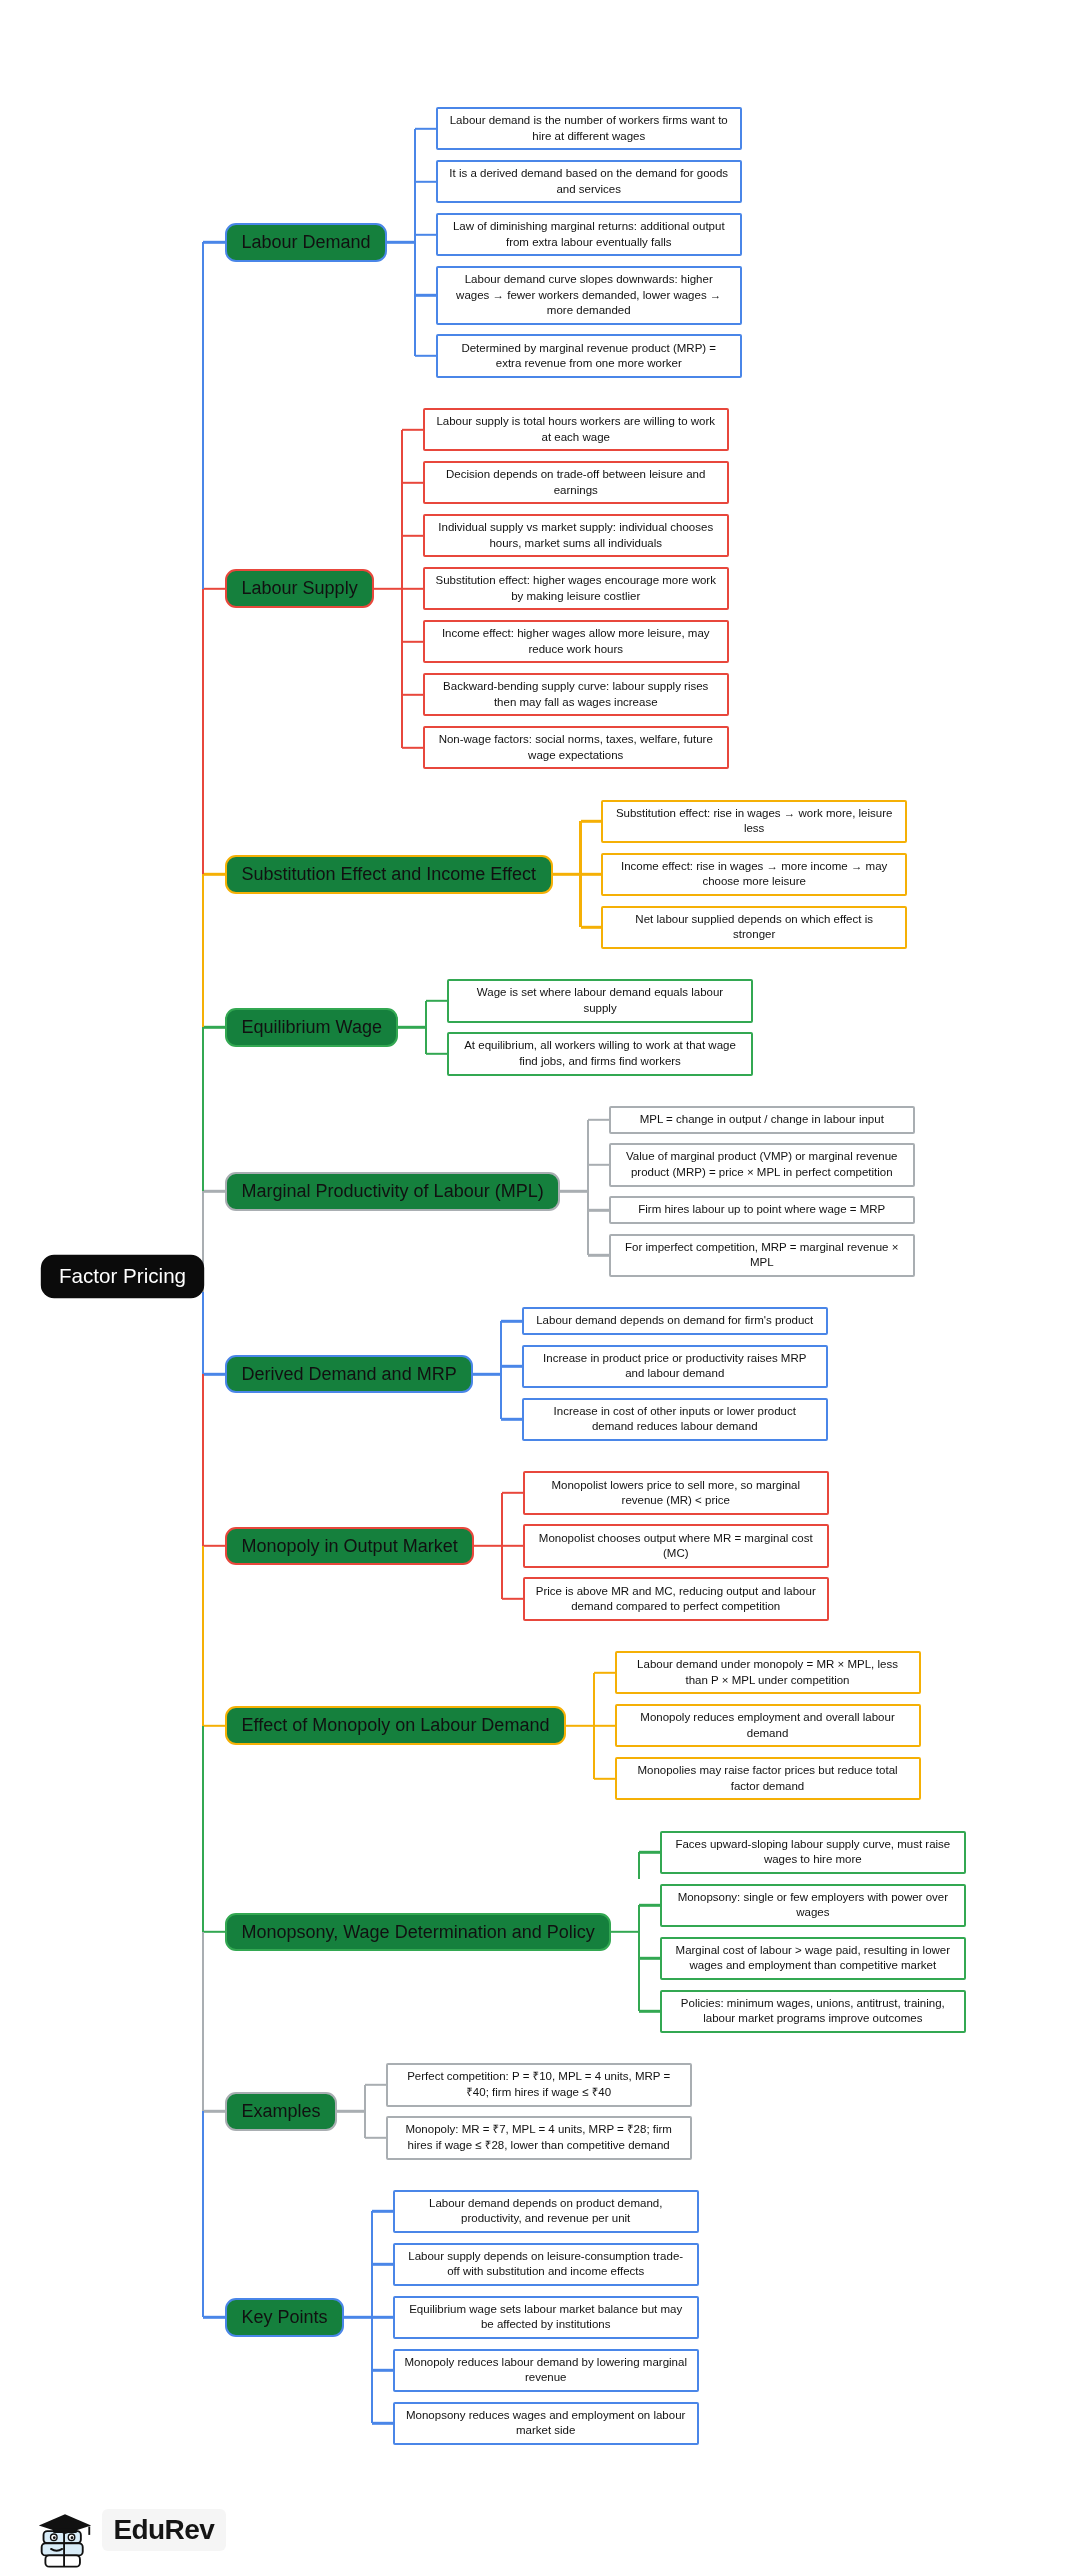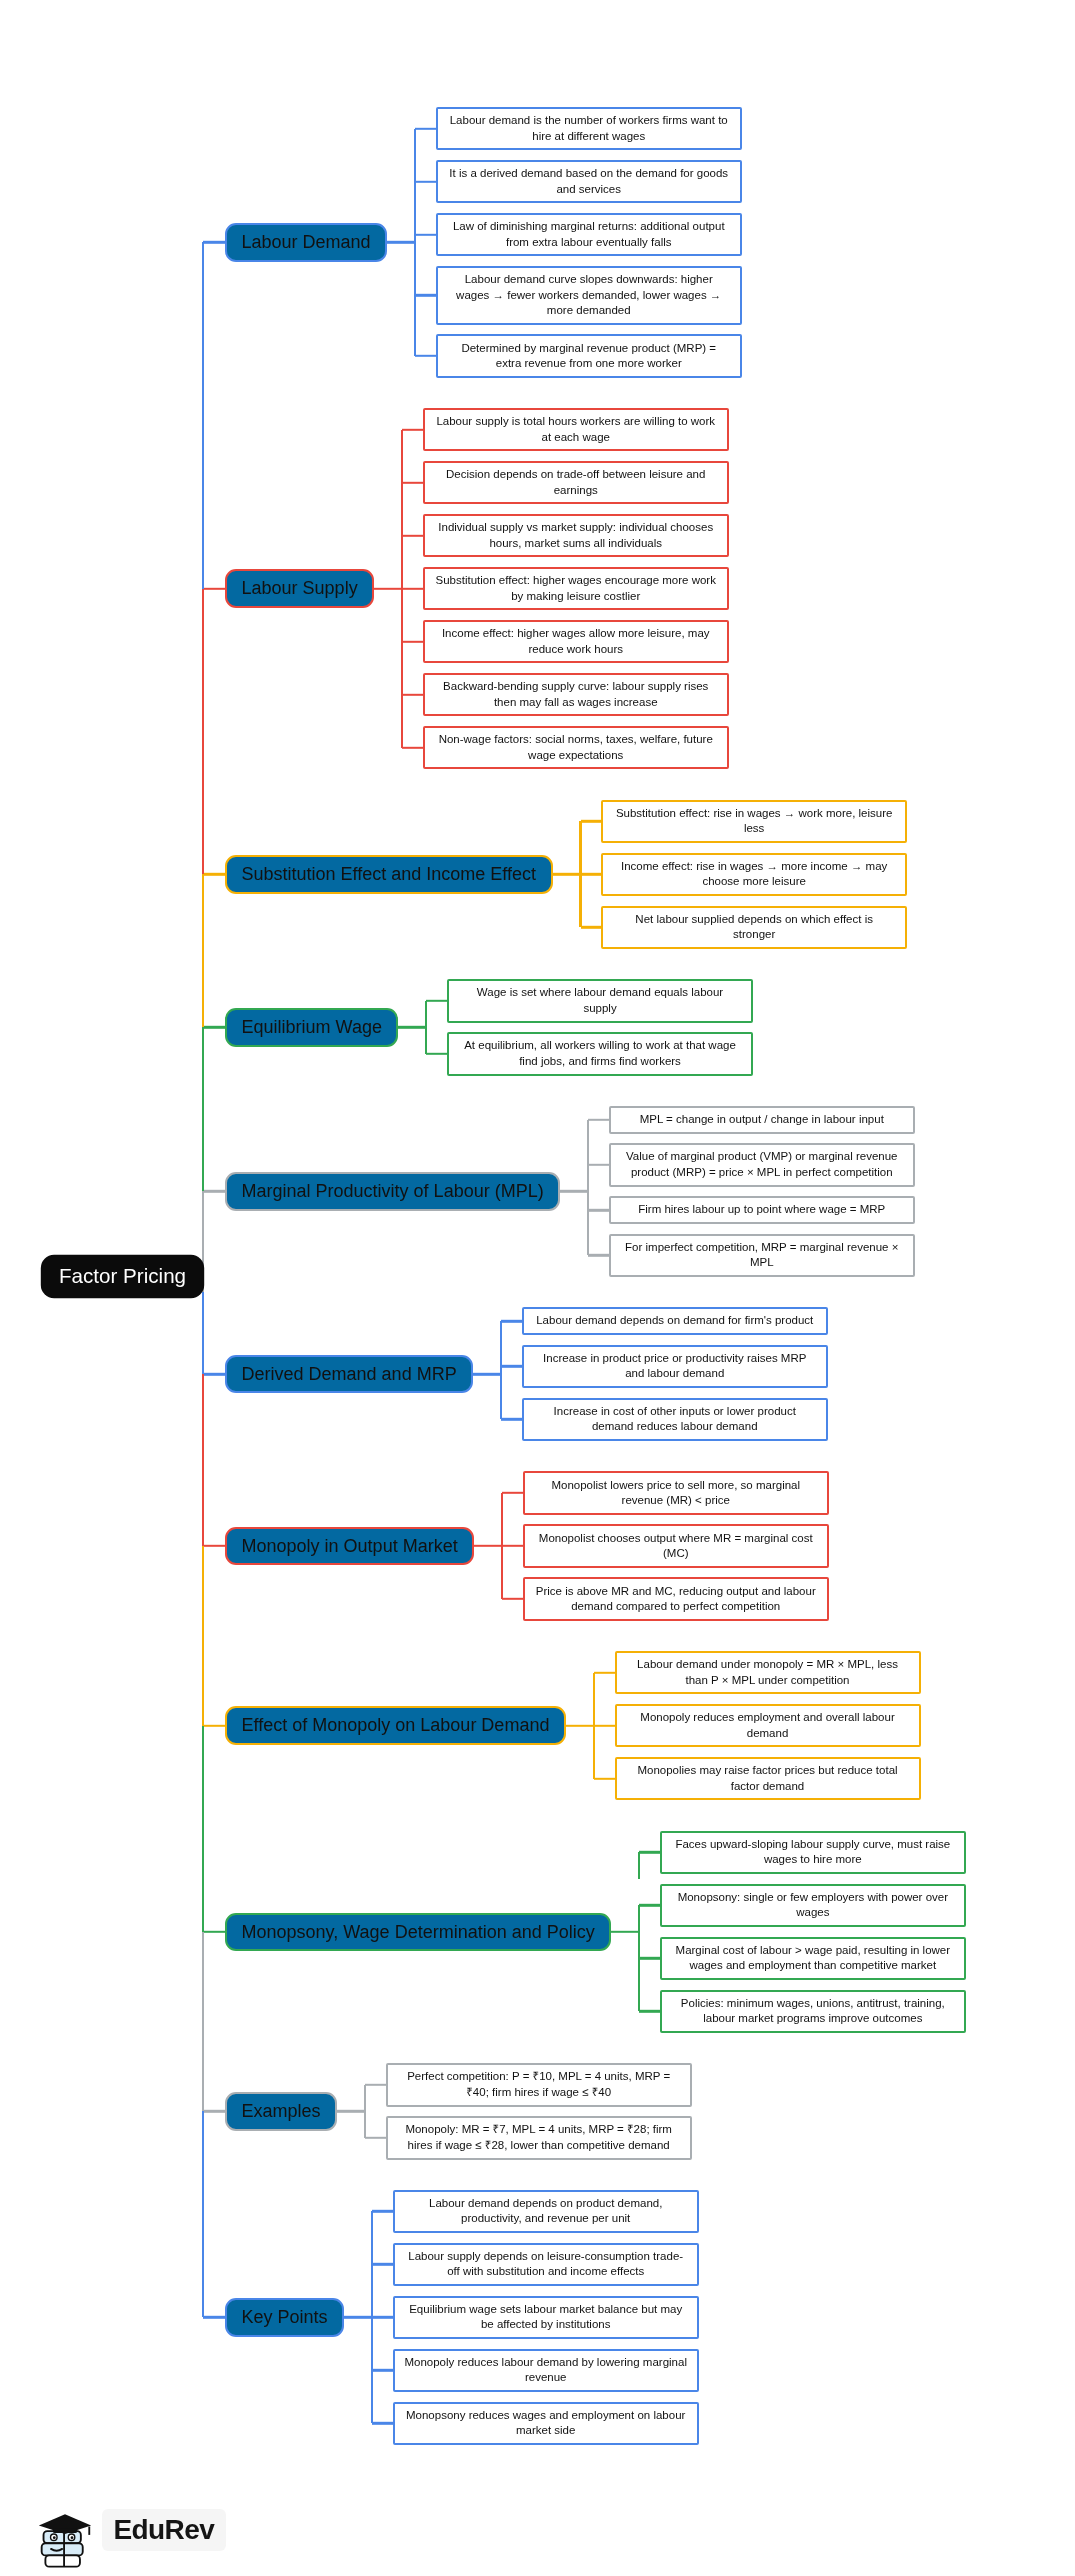--- a/index.html
+++ b/index.html
@@ -26,21 +26,21 @@
 
   .branch-row{position:relative;display:flex;align-items:center;padding:10.3px 0 10.3px 22px;}
   .branch-row::before{content:'';position:absolute;left:0;top:50%;transform:translateY(-50%);
         width:22px;height:2.4px;background:var(--c);}
   .vline{position:absolute;width:2.4px;left:-1.2px;}
   .vt{top:0;height:50%;}
   .vb{top:50%;bottom:0;}
   .branch-row:first-child .vt{display:none;}
   .branch-row:last-child .vb{display:none;}
 
-  .blabel{flex:0 0 auto;box-sizing:border-box;background:#0369a1;border:2.4px solid var(--c);
+  .blabel{flex:0 0 auto;box-sizing:border-box;background:#15803d;border:2.4px solid var(--c);
         border-radius:11px;padding:6px 14.5px;font-size:18px;line-height:1.25;text-align:center;
         max-width:399px;}
 
   .children{position:relative;display:flex;flex-direction:column;margin-left:28px;}
   .children::before{content:'';position:absolute;left:-28px;top:50%;transform:translateY(-50%);
         width:28px;height:2.4px;background:var(--c);}
   .child{position:relative;margin-left:20.6px;padding:4.8px 0;}
   .child::before{content:'';position:absolute;left:-20.6px;top:50%;transform:translateY(-50%);
         width:20.6px;height:2.4px;background:var(--c);}
   .cvt,.cvb{position:absolute;left:-22px;width:2.4px;background:var(--c);}

